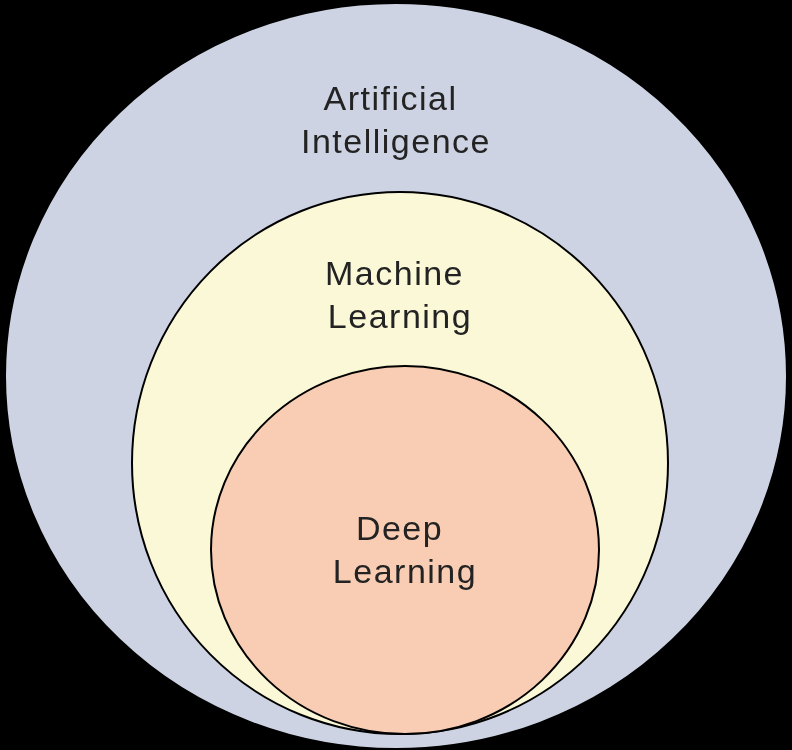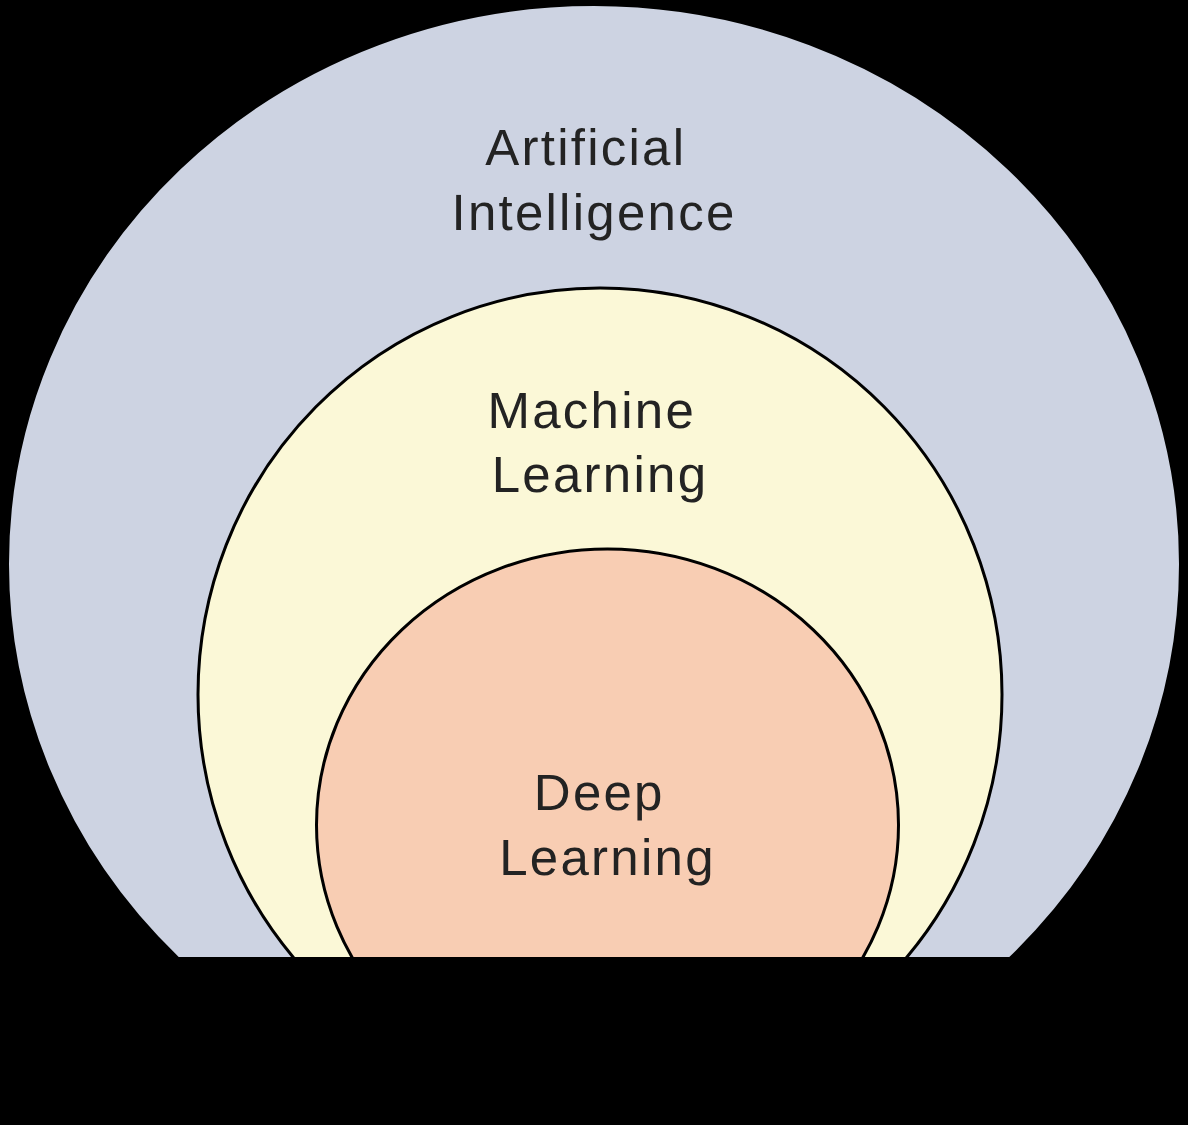--- a/index.html
+++ b/index.html
@@ -2,21 +2,21 @@
 <html><head>
   <meta charset="utf-8">
   <style>
     html, body {
       margin: 0;
       padding: 0;
       background: #000000;
     }
     .stage {
       width: 792px;
-      height: 638px;
+      height: 750px;
       position: relative;
       overflow: hidden;
       background: #000000;
     }
     svg {
       display: block;
     }
     text {
       font-family: "Liberation Sans", sans-serif;
       font-weight: 400;

